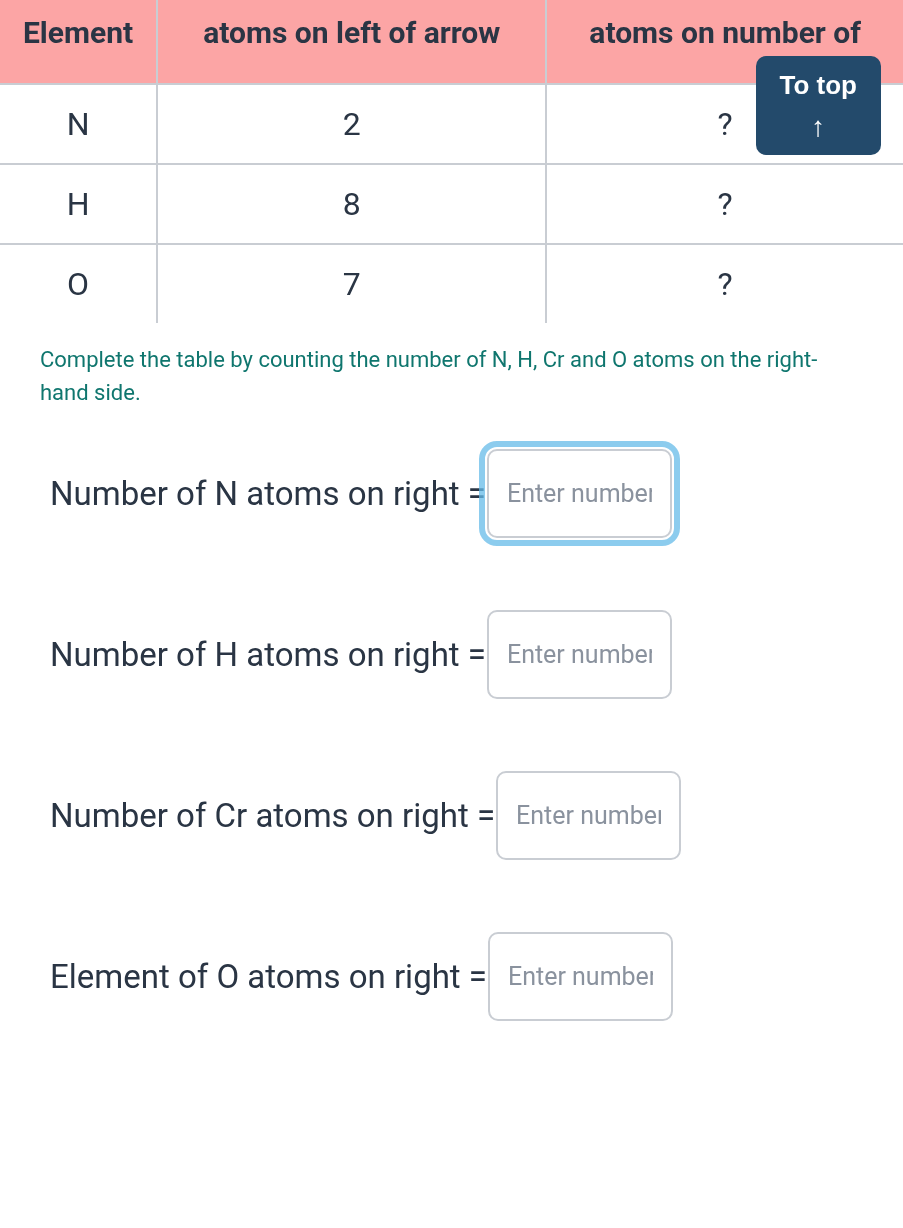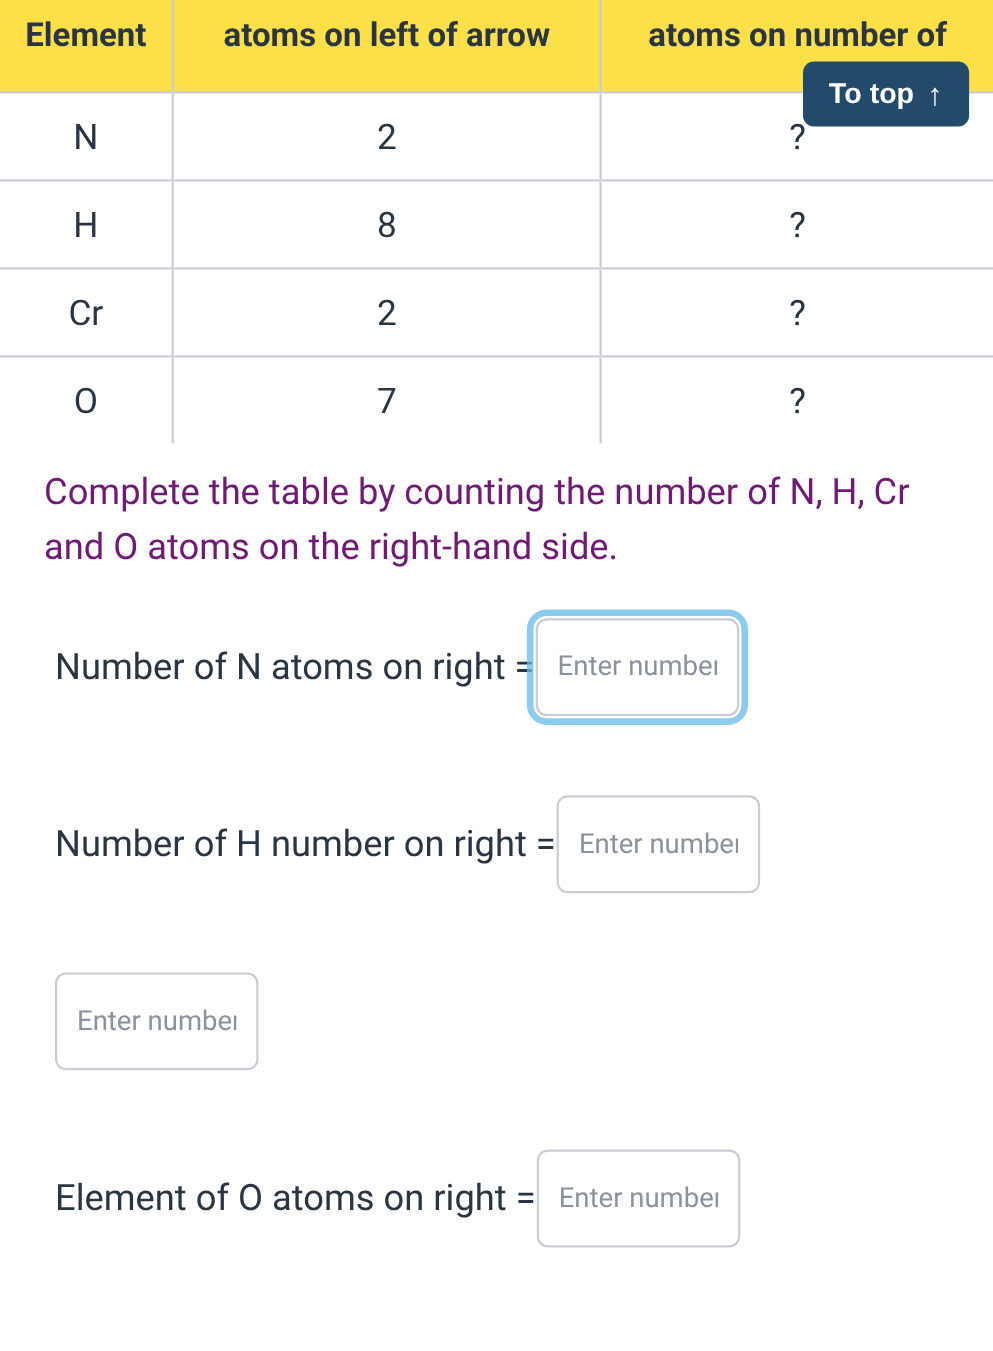--- a/index.html
+++ b/index.html
@@ -16,21 +16,21 @@
     }
     .table-wrapper {
       width: 100%;
       position: relative;
     }
     table {
       width: 100%;
       border-collapse: collapse;
     }
     thead th {
-      background: #fde047;
+      background: #fca5a5;
       font-weight: 700;
       font-size: 30px;
       color: #2a3544;
       padding: 10px 8px 28px 8px;
       text-align: center;
       vertical-align: top;
       line-height: 1.5;
     }
     thead th.col-left {
       border-right: 2px solid #c9cdd3;
@@ -63,28 +63,29 @@
       color: #ffffff;
       font-size: 26px;
       font-weight: 600;
       padding: 14px 24px;
       border: none;
       border-radius: 10px;
       display: inline-flex;
       align-items: center;
       gap: 12px;
       cursor: pointer;
+      flex-direction: column;
     }
     .to-top-btn .arrow {
       font-size: 28px;
       line-height: 1;
     }
     .instruction {
-      font-size: 33px;
-      color: #701a75;
+      font-size: 22px;
+      color: #0f766e;
       padding: 20px 40px 10px 40px;
       line-height: 1.5;
     }
     .fields {
       padding: 30px 40px 20px 50px;
     }
     .field-row {
       display: flex;
       align-items: center;
       margin-bottom: 72px;
@@ -133,25 +134,20 @@
         <td class="col-left">N</td>
         <td class="col-mid">2</td>
         <td>?</td>
       </tr>
       <tr>
         <td class="col-left">H</td>
         <td class="col-mid">8</td>
         <td>?</td>
       </tr>
       <tr>
-        <td class="col-left">Cr</td>
-        <td class="col-mid">2</td>
-        <td>?</td>
-      </tr>
-      <tr>
         <td class="col-left">O</td>
         <td class="col-mid">7</td>
         <td>?</td>
       </tr>
     </tbody>
   </table>
 
   <button class="to-top-btn">
     <span>To top</span>
     <span class="arrow">↑</span>
@@ -159,23 +155,24 @@
 </div>
 
 <p class="instruction">Complete the table by counting the number of N, H, Cr and O atoms on the right-hand side.</p>
 
 <div class="fields">
   <div class="field-row">
     <span class="field-label">Number of N atoms on right =</span>
     <input type="text" class="field-input focused" placeholder="Enter number" style="">
   </div>
   <div class="field-row">
-    <span class="field-label">Number of H number on right =</span>
+    <span class="field-label">Number of H atoms on right =</span>
     <input type="text" class="field-input" placeholder="Enter number" style="">
   </div>
   <div class="field-row">
+    <span class="field-label">Number of Cr atoms on right =</span>
     <input type="text" class="field-input" placeholder="Enter number" style="">
   </div>
   <div class="field-row">
     <span class="field-label">Element of O atoms on right =</span>
     <input type="text" class="field-input" placeholder="Enter number" style="">
   </div>
 </div>
 
 </body></html>

